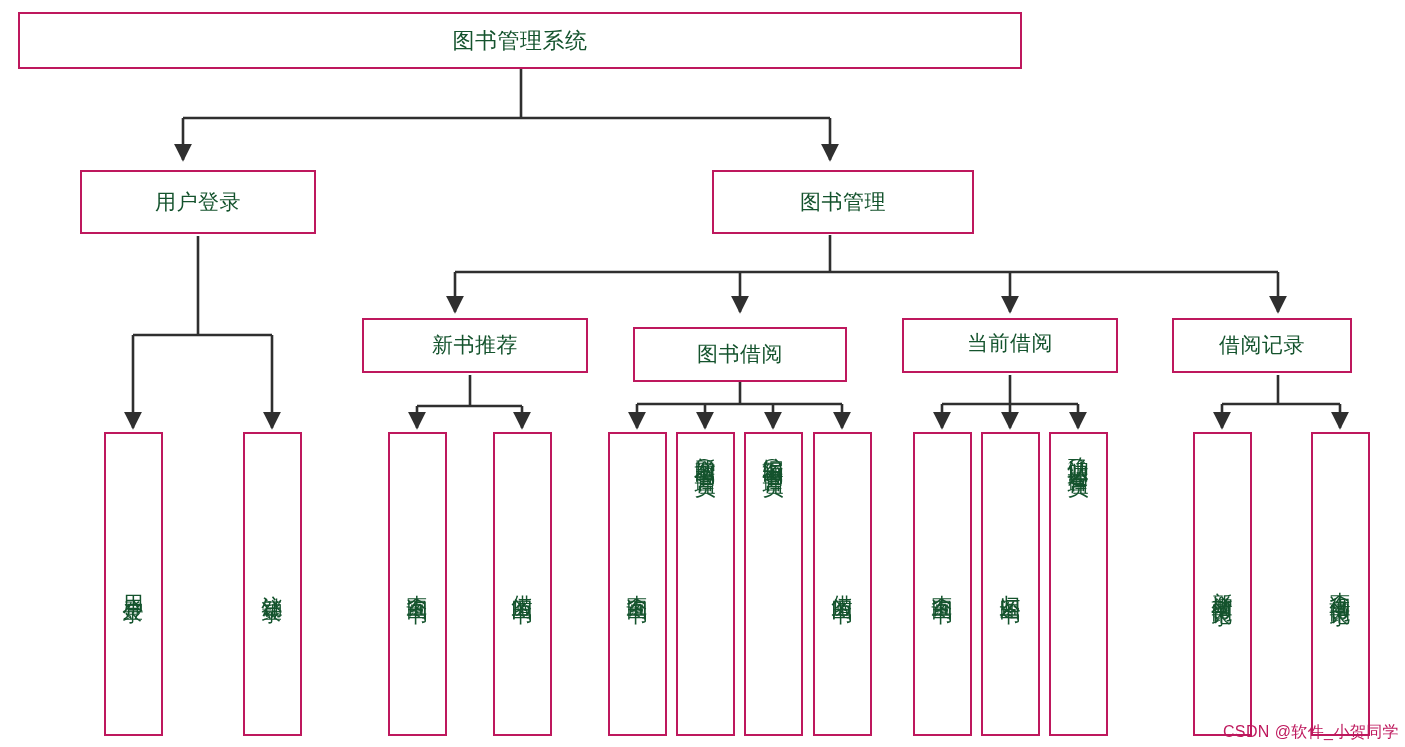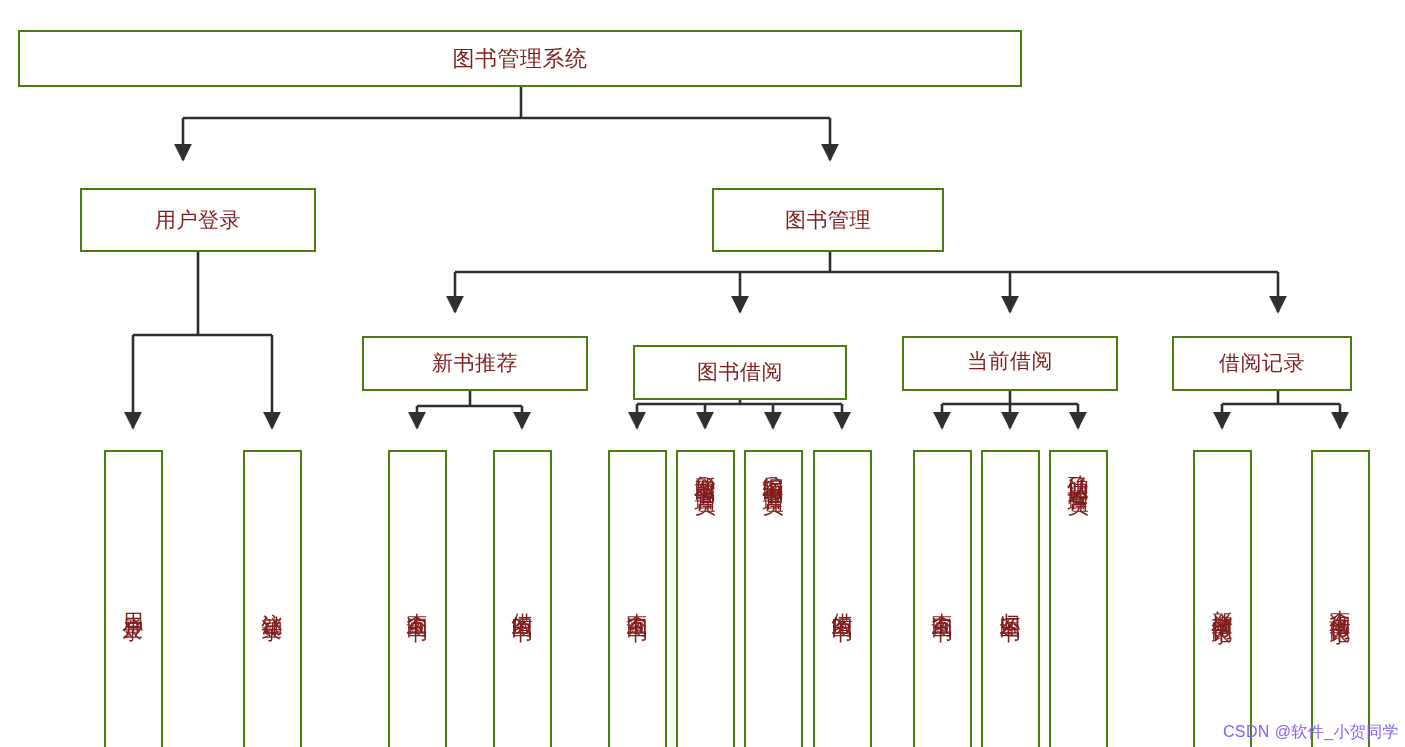--- a/index.html
+++ b/index.html
@@ -18,28 +18,27 @@
   #connectors {
     position: absolute;
     left: 0;
     top: 0;
     width: 1405px;
     height: 747px;
   }
   .node {
     position: absolute;
     box-sizing: border-box;
-    border: 2px solid #4d7c0f;
+    border: 2px solid #be185d;
     background: #ffffff;
     display: flex;
     align-items: center;
     justify-content: center;
-    color: #7f1d1d;
+    color: #14532d;
     z-index: 2;
-    margin-top: 18px;
   }
   .node-label {
     display: block;
     text-align: center;
     line-height: 1.08;
     white-space: nowrap;
   }
   
   .node.horiz .node-label {
     font-size: 21px;
@@ -64,21 +63,21 @@
     font-size: 21px;
     line-height: 1.0;
     letter-spacing: 3px;
     white-space: nowrap;
   }
   #watermark {
     position: absolute;
     right: 6px;
     bottom: 4px;
     font-size: 16px;
-    color: #8b5cf6;
+    color: #be185d;
     letter-spacing: 0.4px;
     z-index: 3;
     white-space: nowrap;
   }
 </style>
 </head>
 <body>
 
 <div id="canvas">
 
@@ -133,21 +132,21 @@
   </svg>
 
   <div class="node horiz root" style="left:18px; top:12px; width:1004px; height:57px;">
     <span class="node-label">图书管理系统</span>
   </div>
 
   <div class="node horiz" style="left:80px; top:170px; width:236px; height:64px;">
     <span class="node-label">用户登录</span>
   </div>
 
-  <div class="node horiz" style="left:712px; top:170px; width:232px; height:64px;">
+  <div class="node horiz" style="left:712px; top:170px; width:262px; height:64px;">
     <span class="node-label">图书管理</span>
   </div>
 
   <div class="node horiz" style="left:362px; top:318px; width:226px; height:55px;">
     <span class="node-label">新书推荐</span>
   </div>
 
   <div class="node horiz" style="left:633px; top:327px; width:214px; height:55px;align-items:center;">
     <span class="node-label">图书借阅</span>
   </div>

